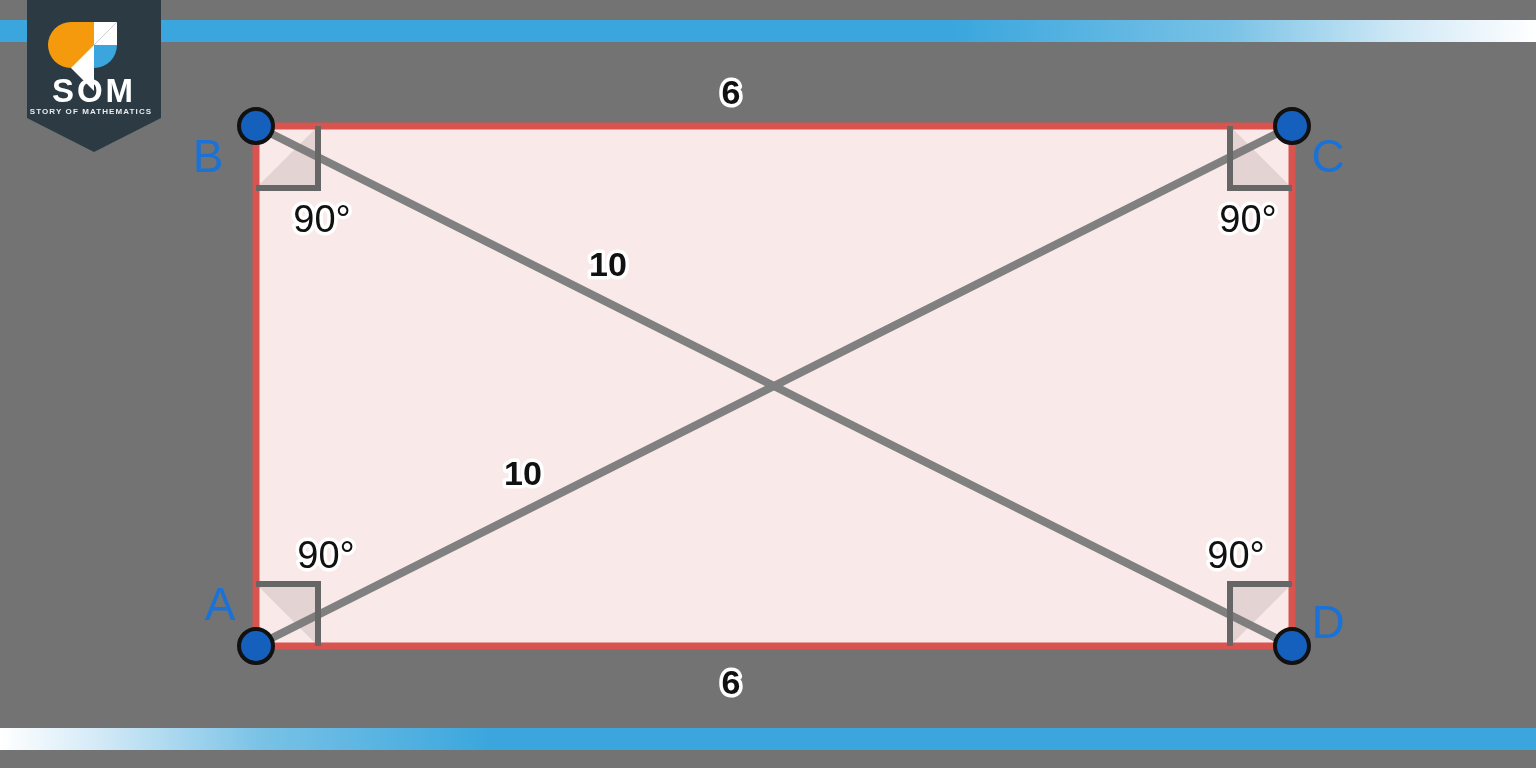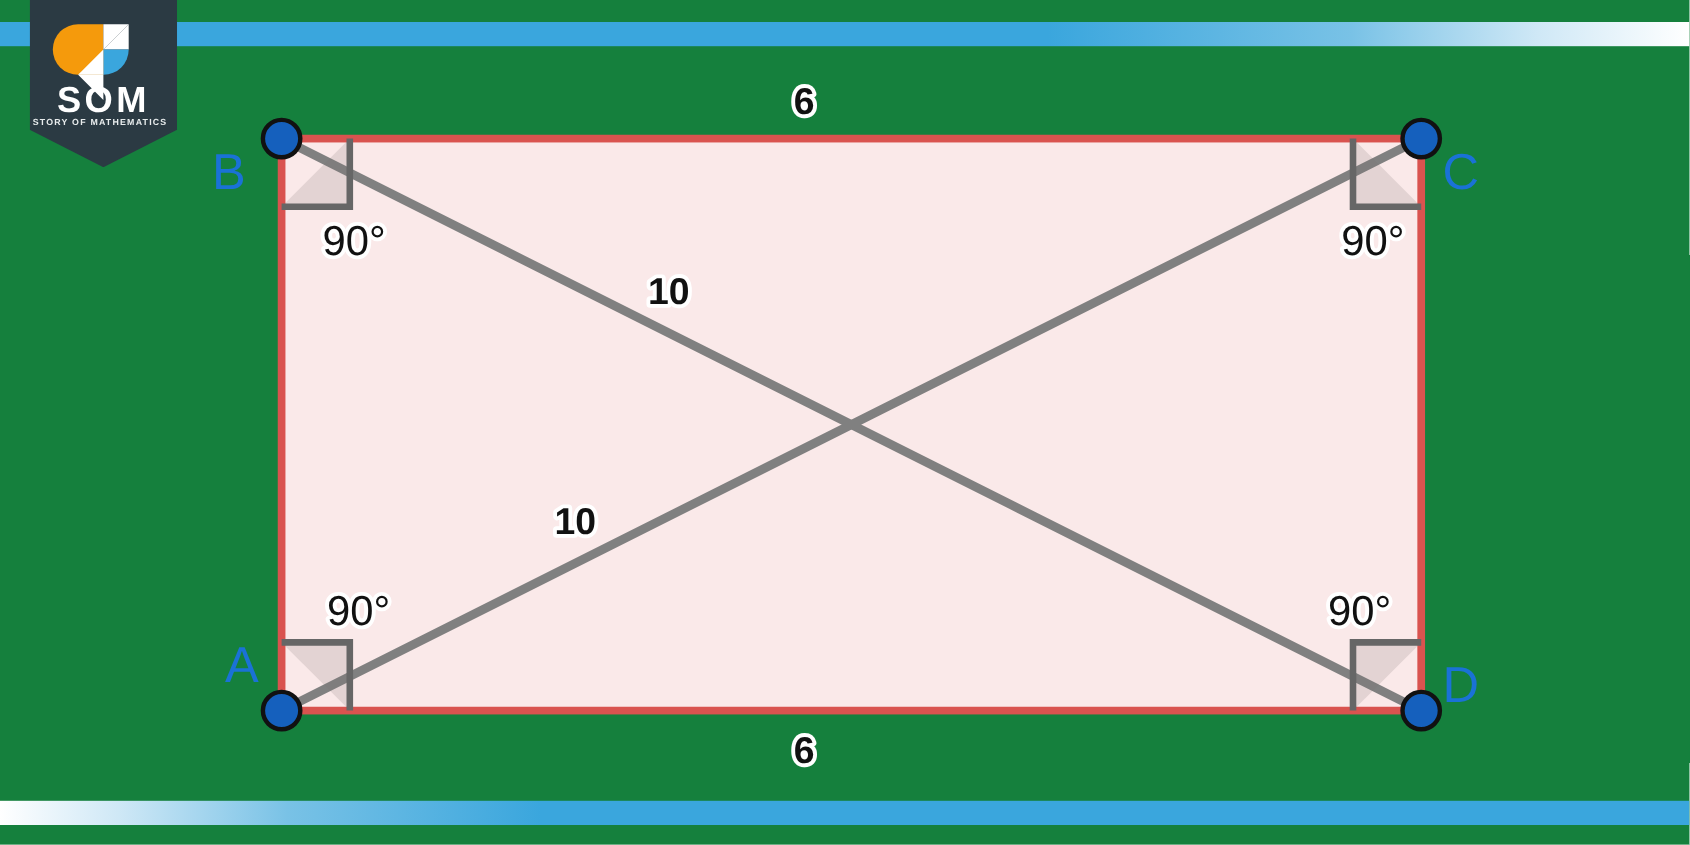--- a/index.html
+++ b/index.html
@@ -4,21 +4,21 @@
 <style>
   html, body {
     margin: 0;
     padding: 0;
     background: #ffffff;
   }
   #page {
     position: relative;
     width: 1536px;
     height: 768px;
-    background: #15803d;
+    background: #737373;
     overflow: hidden;
     font-family: "Liberation Sans", sans-serif;
   }
 
   
   .bar-top {
     position: absolute;
     left: 0;
     top: 20px;
     width: 1536px;

